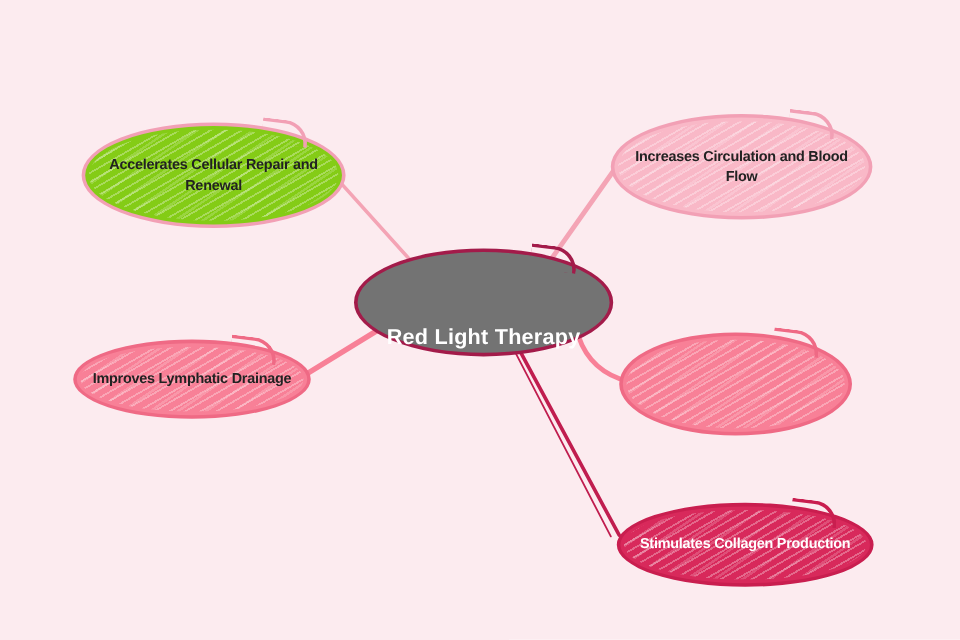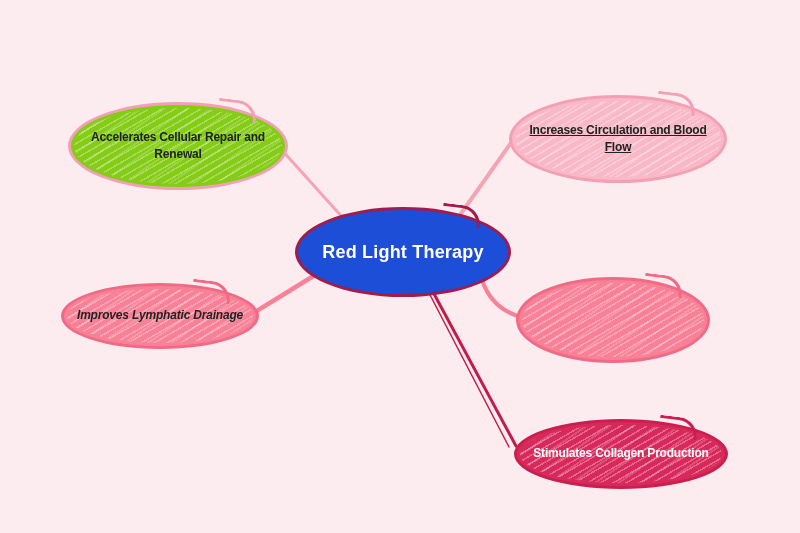--- a/index.html
+++ b/index.html
@@ -65,54 +65,54 @@
     z-index: 2;
     font-weight: 700;
     letter-spacing: -0.2px;
     line-height: 1.45;
     padding: 0 14px;
   }
   .node-center    { left: 295px; top: 207px; width: 216px; height: 90px; }
   .node-center .node-label { font-size: 18px; white-space: nowrap; letter-spacing: 0.2px; }
   .node-top-left  { left:  68px; top: 102px; width: 220px; height: 88px; }
   .node-top-right { left: 509px; top:  95px; width: 218px; height: 88px; }
-  .node-mid-left  { left:  61px; top: 283px; width: 198px; height: 66px; font-style: italic; }
+  .node-mid-left  { left:  61px; top: 283px; width: 198px; height: 66px; }
   .node-mid-left .node-label { white-space: nowrap; font-size: 11.5px; }
   .node-mid-right { left: 516px; top: 277px; width: 194px; height: 86px; }
   .node-bot-right { left: 514px; top: 419px; width: 214px; height: 70px; }
   .node-bot-right .node-label { white-space: nowrap; font-size: 11.5px; text-align: center; }
   .satellite .node-label { font-size: 12px; }
 </style>
 </head>
 <body>
 
 <div class="canvas" style="background-color: rgb(252, 235, 239);">
 
   <svg class="edges" viewBox="0 0 800 533">
     <path stroke-width="3" d="M280,148 L352,228" style="stroke: rgb(244, 164, 181);"></path>
     <path stroke-width="4" d="M520,130 L460,215" style="stroke: rgb(244, 164, 181);"></path>
     <path stroke-width="4.5" d="M250,315 L320,272" style="stroke: rgb(248, 128, 151);"></path>
     <path stroke-width="4" d="M482,280 Q492,310 524,318" style="stroke: rgb(248, 128, 151);"></path>
     <path stroke-width="3" d="M433,292 L516,446" style="stroke: rgb(192, 29, 79);"></path>
     <path stroke-width="1.5" d="M428,291 L509,447" style="stroke: rgb(192, 29, 79);"></path>
   </svg>
 
-  <div class="node node-center" style="background-color: #1d4ed8; border-color: rgb(163, 27, 74);">
+  <div class="node node-center" style="background-color: #737373; border-color: rgb(163, 27, 74); align-items: flex-end;">
     <span class="flick" style="border-color: rgb(163, 27, 74);"></span>
     <span class="node-label" style="color: rgb(255, 255, 255);">Red Light Therapy</span>
   </div>
 
   <div class="node satellite hatched node-top-left" style="background-color: #84cc16; border-color: rgb(242, 160, 181);">
     <span class="flick" style="border-color: rgb(242, 160, 181);"></span>
     <span class="node-label" style="color: rgb(34, 34, 34);">Accelerates Cellular Repair and Renewal</span>
   </div>
 
   <div class="node satellite hatched node-top-right" style="background-color: rgb(249, 184, 199); border-color: rgb(242, 160, 181);">
     <span class="flick" style="border-color: rgb(242, 160, 181);"></span>
-    <span class="node-label" style="color: rgb(34, 34, 34); text-decoration: underline;">Increases Circulation and Blood Flow</span>
+    <span class="node-label" style="color: rgb(34, 34, 34);">Increases Circulation and Blood Flow</span>
   </div>
 
   <div class="node satellite hatched node-mid-left" style="background-color: rgb(248, 128, 151); border-color: rgb(239, 106, 133);">
     <span class="flick" style="border-color: rgb(239, 106, 133);"></span>
     <span class="node-label" style="color: rgb(34, 34, 34);">Improves Lymphatic Drainage</span>
   </div>
 
   <div class="node satellite hatched node-mid-right" style="background-color: rgb(248, 128, 151); border-color: rgb(239, 106, 133);">
     <span class="flick" style="border-color: rgb(239, 106, 133);"></span>
   </div>

